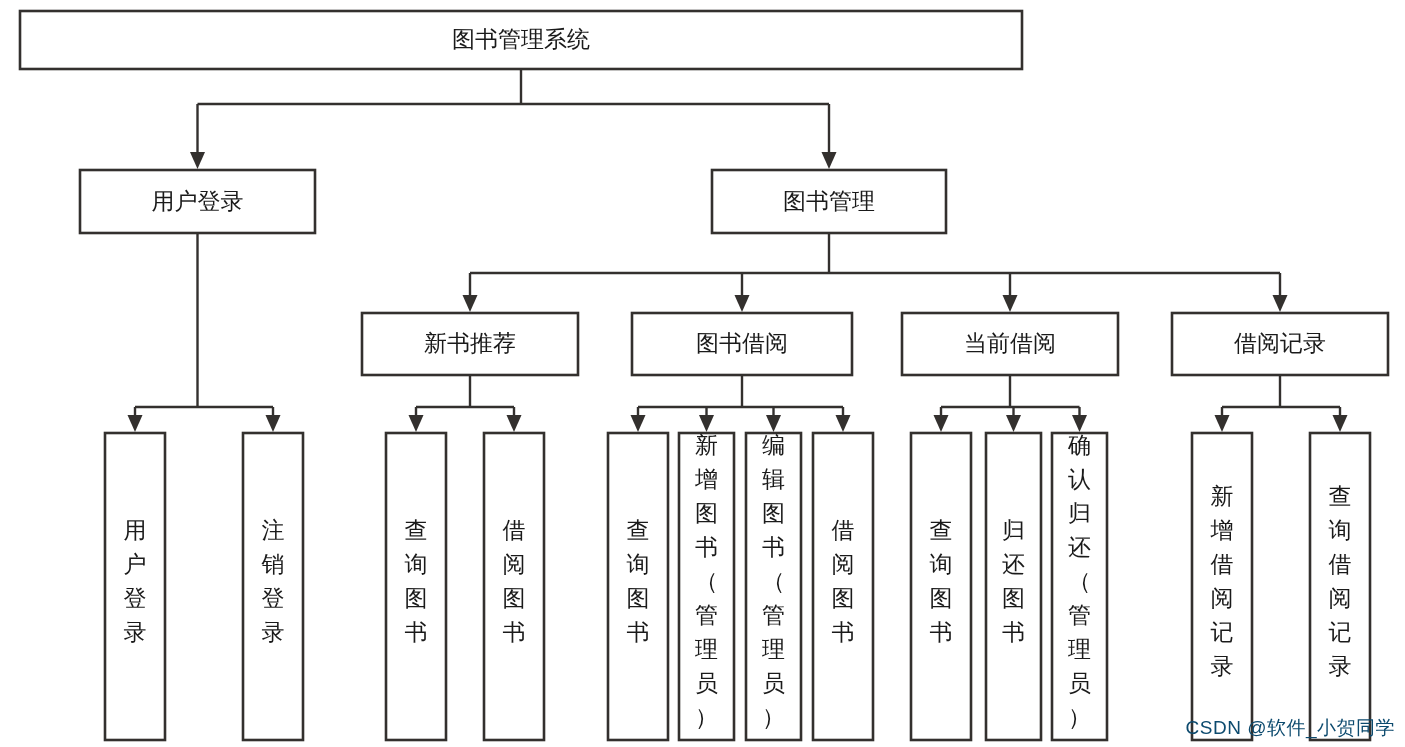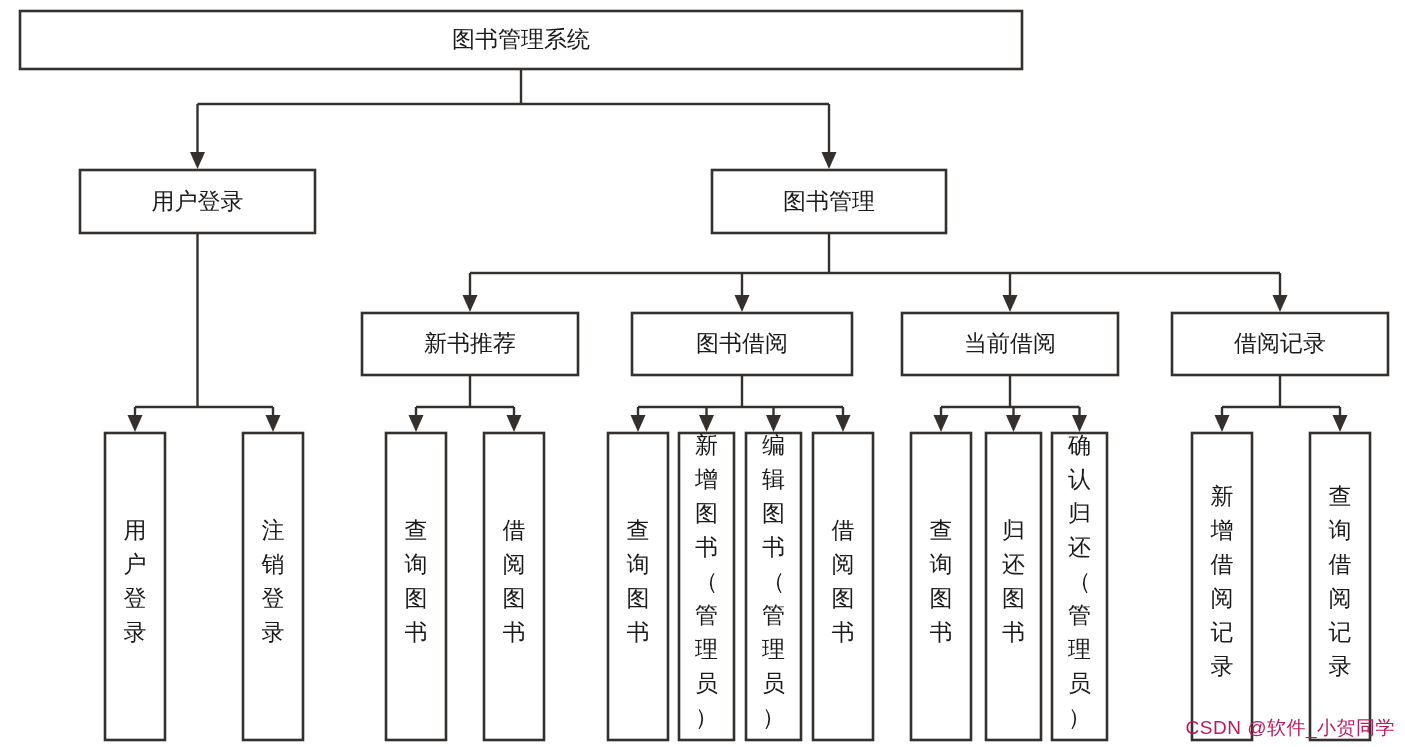--- a/index.html
+++ b/index.html
@@ -48,21 +48,21 @@
     font-family: "Liberation Sans", "DejaVu Sans", sans-serif;
     font-size: 23px;
     text-anchor: middle;
   }
   .watermark {
     position: absolute;
     right: 10px;
     bottom: 6px;
     font-family: "Liberation Sans", "DejaVu Sans", sans-serif;
     font-size: 19px;
-    color: #be185d;
+    color: #0c4a6e;
     letter-spacing: 0.5px;
     white-space: nowrap;
     pointer-events: none;
   }
 </style>
 </head>
 <body>
 
 <div id="chart-root">
   <svg id="chart-svg" width="1405" height="747" viewBox="0 0 1405 747" xmlns="http://www.w3.org/2000/svg">

